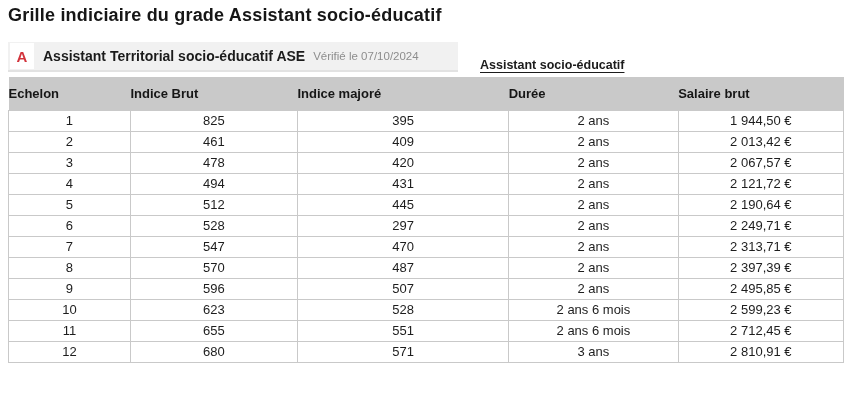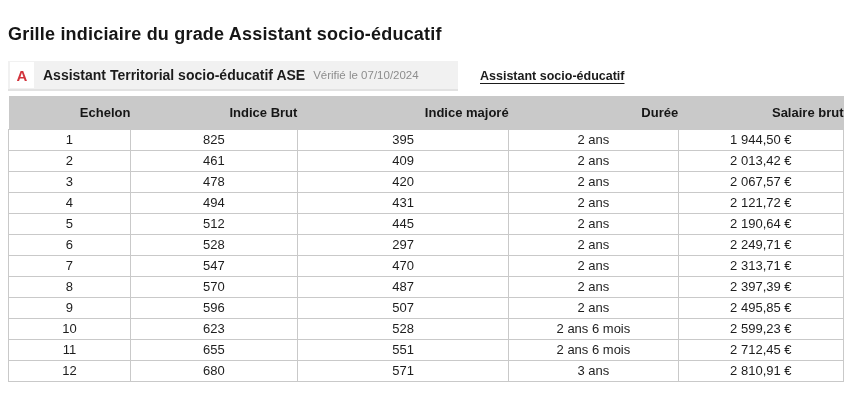--- a/index.html
+++ b/index.html
@@ -12,21 +12,21 @@
   }
   *{box-sizing:border-box;}
   html,body{margin:0;padding:0;background:#ffffff;}
   body{
     font-family:"Liberation Sans", sans-serif;
     color:var(--text-dark);
     width:856px;
     height:407px;
     overflow:hidden;
   }
-  .page{padding:22px 8px 0 8px;}
+  .page{padding:3px 8px 0 8px;}
 
   .page-title{
     font-size:18px;
     font-weight:bold;
     color:#161616;
     margin:2px 0 16px 0;
     letter-spacing:.2px;
   }
 
   .grade-row{
@@ -62,21 +62,21 @@
     white-space:nowrap;
     margin-right:8px;
   }
   .grade-verified{
     font-size:11.5px;
     color:var(--text-muted);
     white-space:nowrap;
   }
   .job-link-wrap{
     display:flex;
-    align-items:center;
+    align-items:flex-end;
     margin-left:22px;
   }
   .job-link{
     font-size:12.5px;
     font-weight:bold;
     color:var(--text-dark);
     text-decoration:underline;
     text-underline-offset:3px;
     cursor:pointer;
     white-space:nowrap;
@@ -86,21 +86,21 @@
     width:836px;
     border-collapse:collapse;
     table-layout:fixed;
   }
   table.salary-grid thead th{
     background:var(--header-gray);
     font-size:13px;
     font-weight:bold;
     color:#161616;
     padding:9px 0 9px 0;
-    text-align:right;
+    text-align:left;
     border:none;
     margin-top:9px;
   }
   table.salary-grid tbody td{
     border:1px solid var(--border-gray);
     font-size:13px;
     color:#1d1d1d;
     text-align:center;
     padding:2px 0 3px 0;
     line-height:15px;

